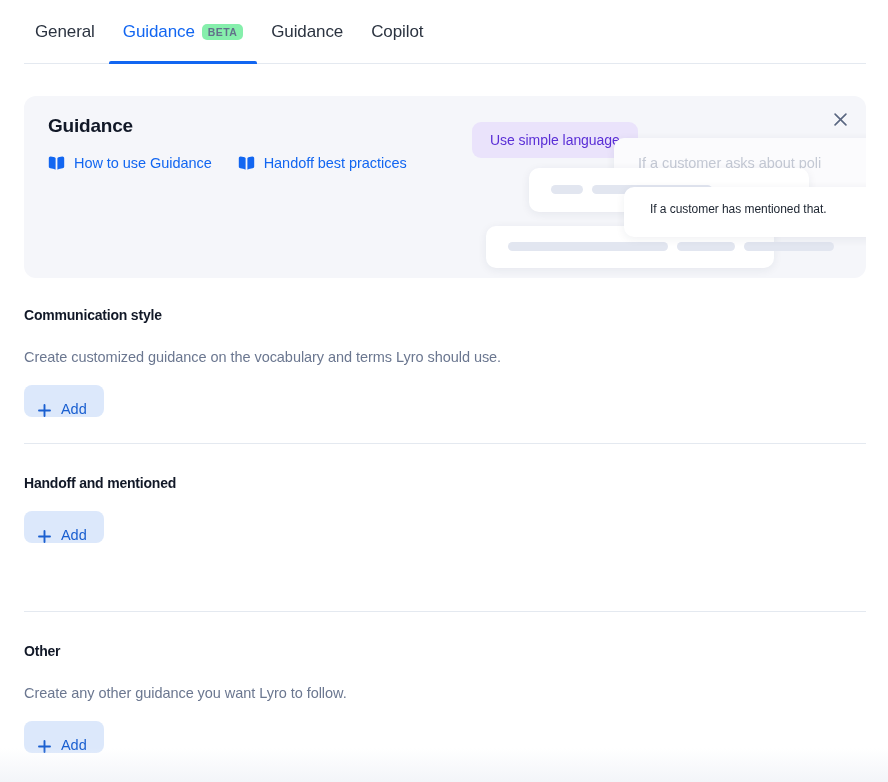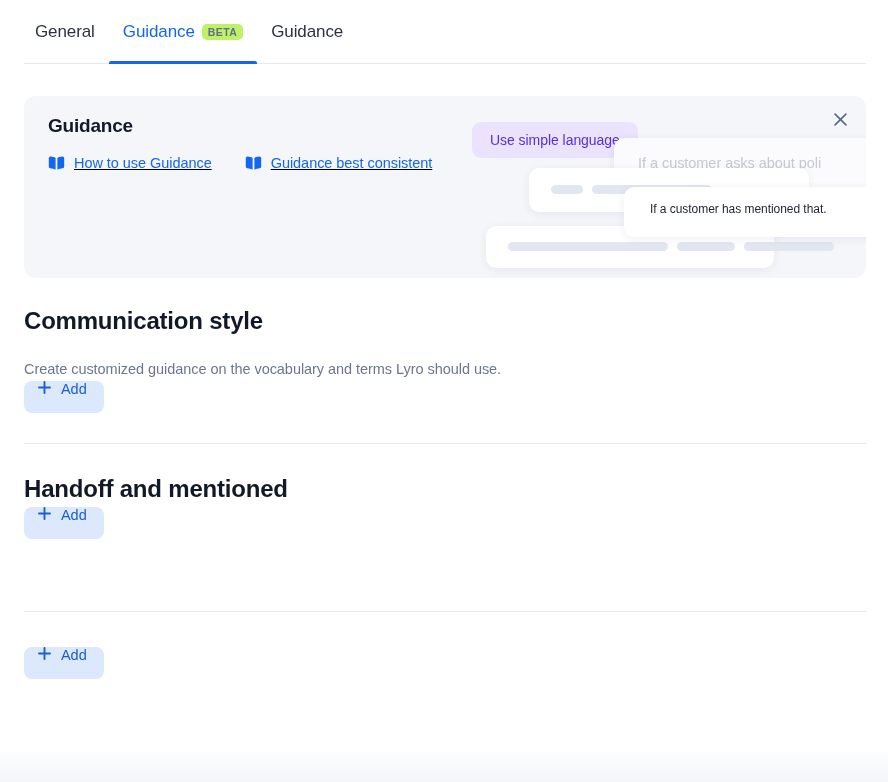--- a/index.html
+++ b/index.html
@@ -61,21 +61,21 @@
     height: 3px;
     background: #1266f1;
     border-radius: 2px 2px 0 0;
   }
   .beta-badge {
     display: inline-block;
     font-size: 10.5px;
     letter-spacing: 0.4px;
     font-weight: 600;
     color: #62708a;
-    background: #bef264;
+    background: #86efac;
     border-radius: 5px;
     padding: 3px 6px 2px 6px;
     line-height: 1;
   }
 
   
   .banner {
     position: absolute;
     left: 24px; top: 96px;
     width: 842px; height: 182px;
@@ -99,23 +99,22 @@
   .banner-desc {
     font-size: 14.5px;
     line-height: 20.5px;
     color: #3d4757;
     width: 372px;
     letter-spacing: -0.05px;
   }
   .banner-links {
     display: flex;
     align-items: center;
-    gap: 33px;
+    gap: 26px;
     margin-top: 18px;
-    text-decoration: underline;
   }
   .banner-link {
     display: flex;
     align-items: center;
     gap: 9px;
     font-size: 14.5px;
     color: #1266f1;
     cursor: pointer;
     letter-spacing: -0.05px;
   }
@@ -193,35 +192,35 @@
     position: absolute;
     display: flex;
     align-items: center;
     gap: 9px;
   }
   .bar { height: 9px; border-radius: 5px; background: #e2e6f0; }
 
   
   .section { position: absolute; left: 24px; width: 842px; }
   .section-title {
-    font-size: 24px;
+    font-size: 14px;
     font-weight: 700;
     color: #111827;
     letter-spacing: -0.2px;
   }
   .section-desc {
     margin-top: 26px;
     font-size: 14.5px;
     color: #6b7790;
     letter-spacing: -0.05px;
   }
   .add-btn {
-    margin-top: 4px;
+    margin-top: 20px;
     display: inline-flex;
-    align-items: flex-start;
+    align-items: flex-end;
     gap: 10px;
     height: 32px;
     padding: 0 17px 0 14px;
     background: #dce8fb;
     color: #1a5fd0;
     font-size: 14.5px;
     border: none;
     border-radius: 8px;
     cursor: pointer;
     font-family: "Liberation Sans", sans-serif;
@@ -261,20 +260,23 @@
       <div class="tab active">
         <span>Guidance</span>
         <span class="beta-badge">BETA</span>
         <span class="tab-underline"></span>
       </div>
 
       <div class="tab">
         <span>Guidance</span>
       </div>
 
+      <div class="tab">
+        <span>Copilot</span>
+      </div>
 
     </div>
   </div>
 
   <div class="banner">
 
     <div class="illus">
 
       <div class="card card-ghost">
         <span class="ghost-text">If a customer asks about poli</span>
@@ -312,21 +314,21 @@
             <path fill="#1266f1" d="M9.4 2.1c1.3-1 2.9-1.4 5-1.5c1-0.05 1.8 0.7 1.8 1.7v8.3c0 0.9-0.7 1.6-1.6 1.65c-1.9 0.1-3.4 0.5-4.6 1.3c-0.3 0.2-0.6 0-0.6-0.35V2.6C9.4 2.4 9.4 2.2 9.4 2.1z"></path>
           </svg>
           <span>How to use Guidance</span>
         </a>
 
         <a class="banner-link">
           <svg class="book-icon" viewBox="0 0 17 14">
             <path fill="#1266f1" d="M7.6 2.1C6.3 1.1 4.7 0.7 2.6 0.6C1.6 0.55 0.8 1.3 0.8 2.3v8.3c0 0.9 0.7 1.6 1.6 1.65c1.9 0.1 3.4 0.5 4.6 1.3c0.3 0.2 0.6 0 0.6-0.35V2.6C7.6 2.4 7.6 2.2 7.6 2.1z"></path>
             <path fill="#1266f1" d="M9.4 2.1c1.3-1 2.9-1.4 5-1.5c1-0.05 1.8 0.7 1.8 1.7v8.3c0 0.9-0.7 1.6-1.6 1.65c-1.9 0.1-3.4 0.5-4.6 1.3c-0.3 0.2-0.6 0-0.6-0.35V2.6C9.4 2.4 9.4 2.2 9.4 2.1z"></path>
           </svg>
-          <span>Guidance best consistent</span>
+          <span>Handoff best practices</span>
         </a>
       </div>
     </div>
 
     <div class="banner-close">
       <svg viewBox="0 0 12 12">
         <path d="M1 1 L11 11 M11 1 L1 11" stroke="#5a6781" stroke-width="1.5" stroke-linecap="round" fill="none"></path>
       </svg>
     </div>
   </div>
@@ -350,20 +352,22 @@
       <svg class="plus-icon" viewBox="0 0 13 13">
         <path d="M6.5 1 V12 M1 6.5 H12" stroke="#1a5fd0" stroke-width="1.9" stroke-linecap="round"></path>
       </svg>
       <span>Add</span>
     </button>
   </div>
 
   <div class="divider" style="top:611px;"></div>
 
   <div class="section" style="top:643px;">
+    <div class="section-title">Other</div>
+    <div class="section-desc">Create any other guidance you want Lyro to follow.</div>
     <button class="add-btn">
       <svg class="plus-icon" viewBox="0 0 13 13">
         <path d="M6.5 1 V12 M1 6.5 H12" stroke="#1a5fd0" stroke-width="1.9" stroke-linecap="round"></path>
       </svg>
       <span>Add</span>
     </button>
   </div>
 
   <div class="bottom-fade"></div>
 </div>

